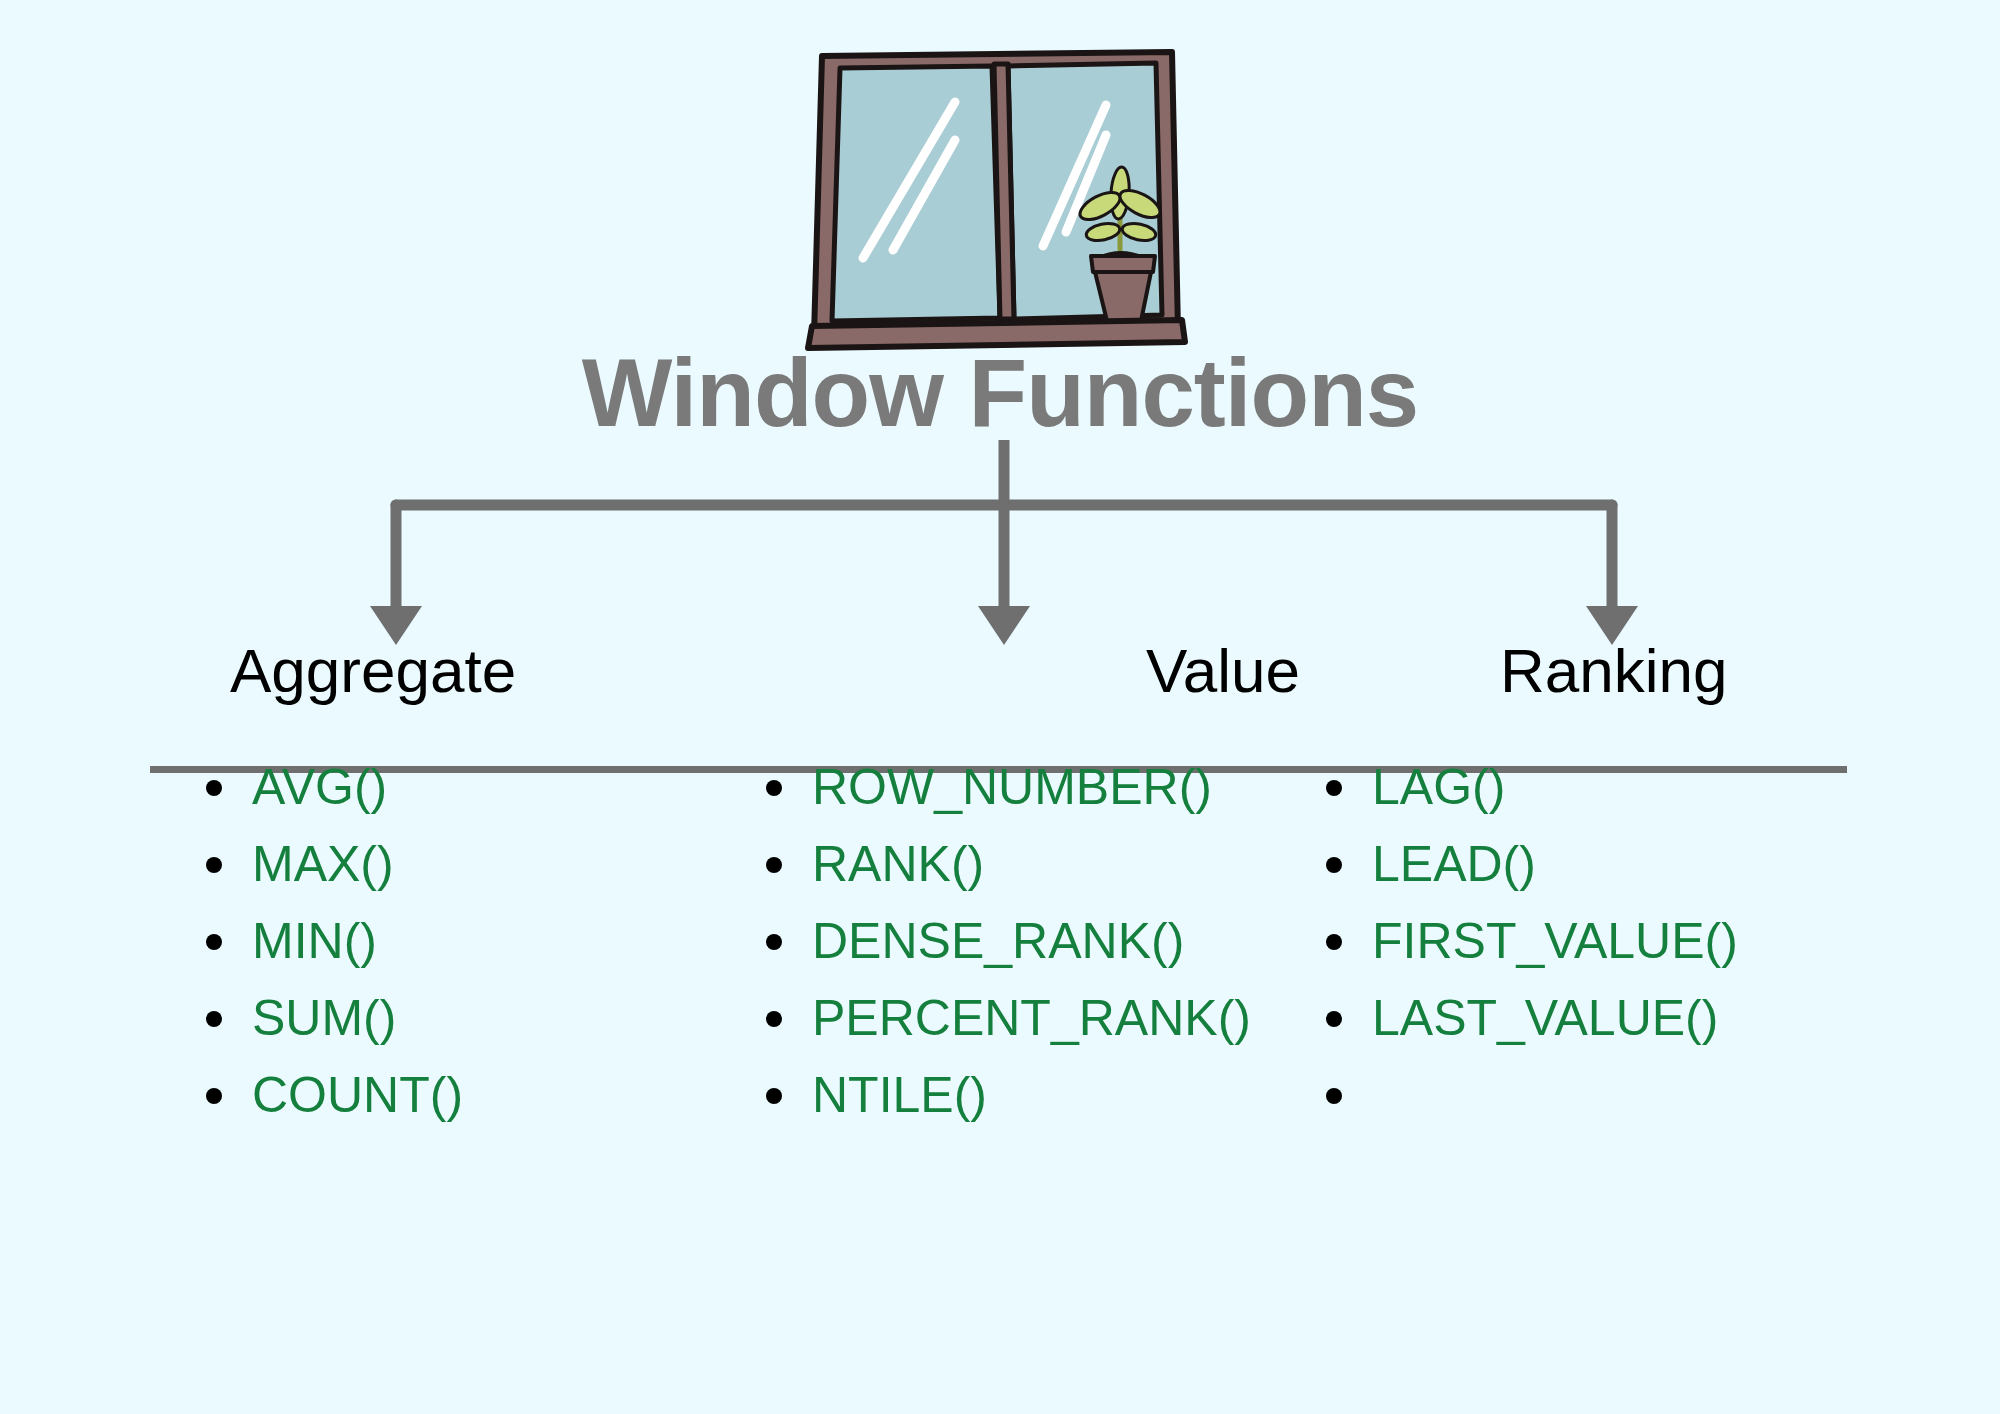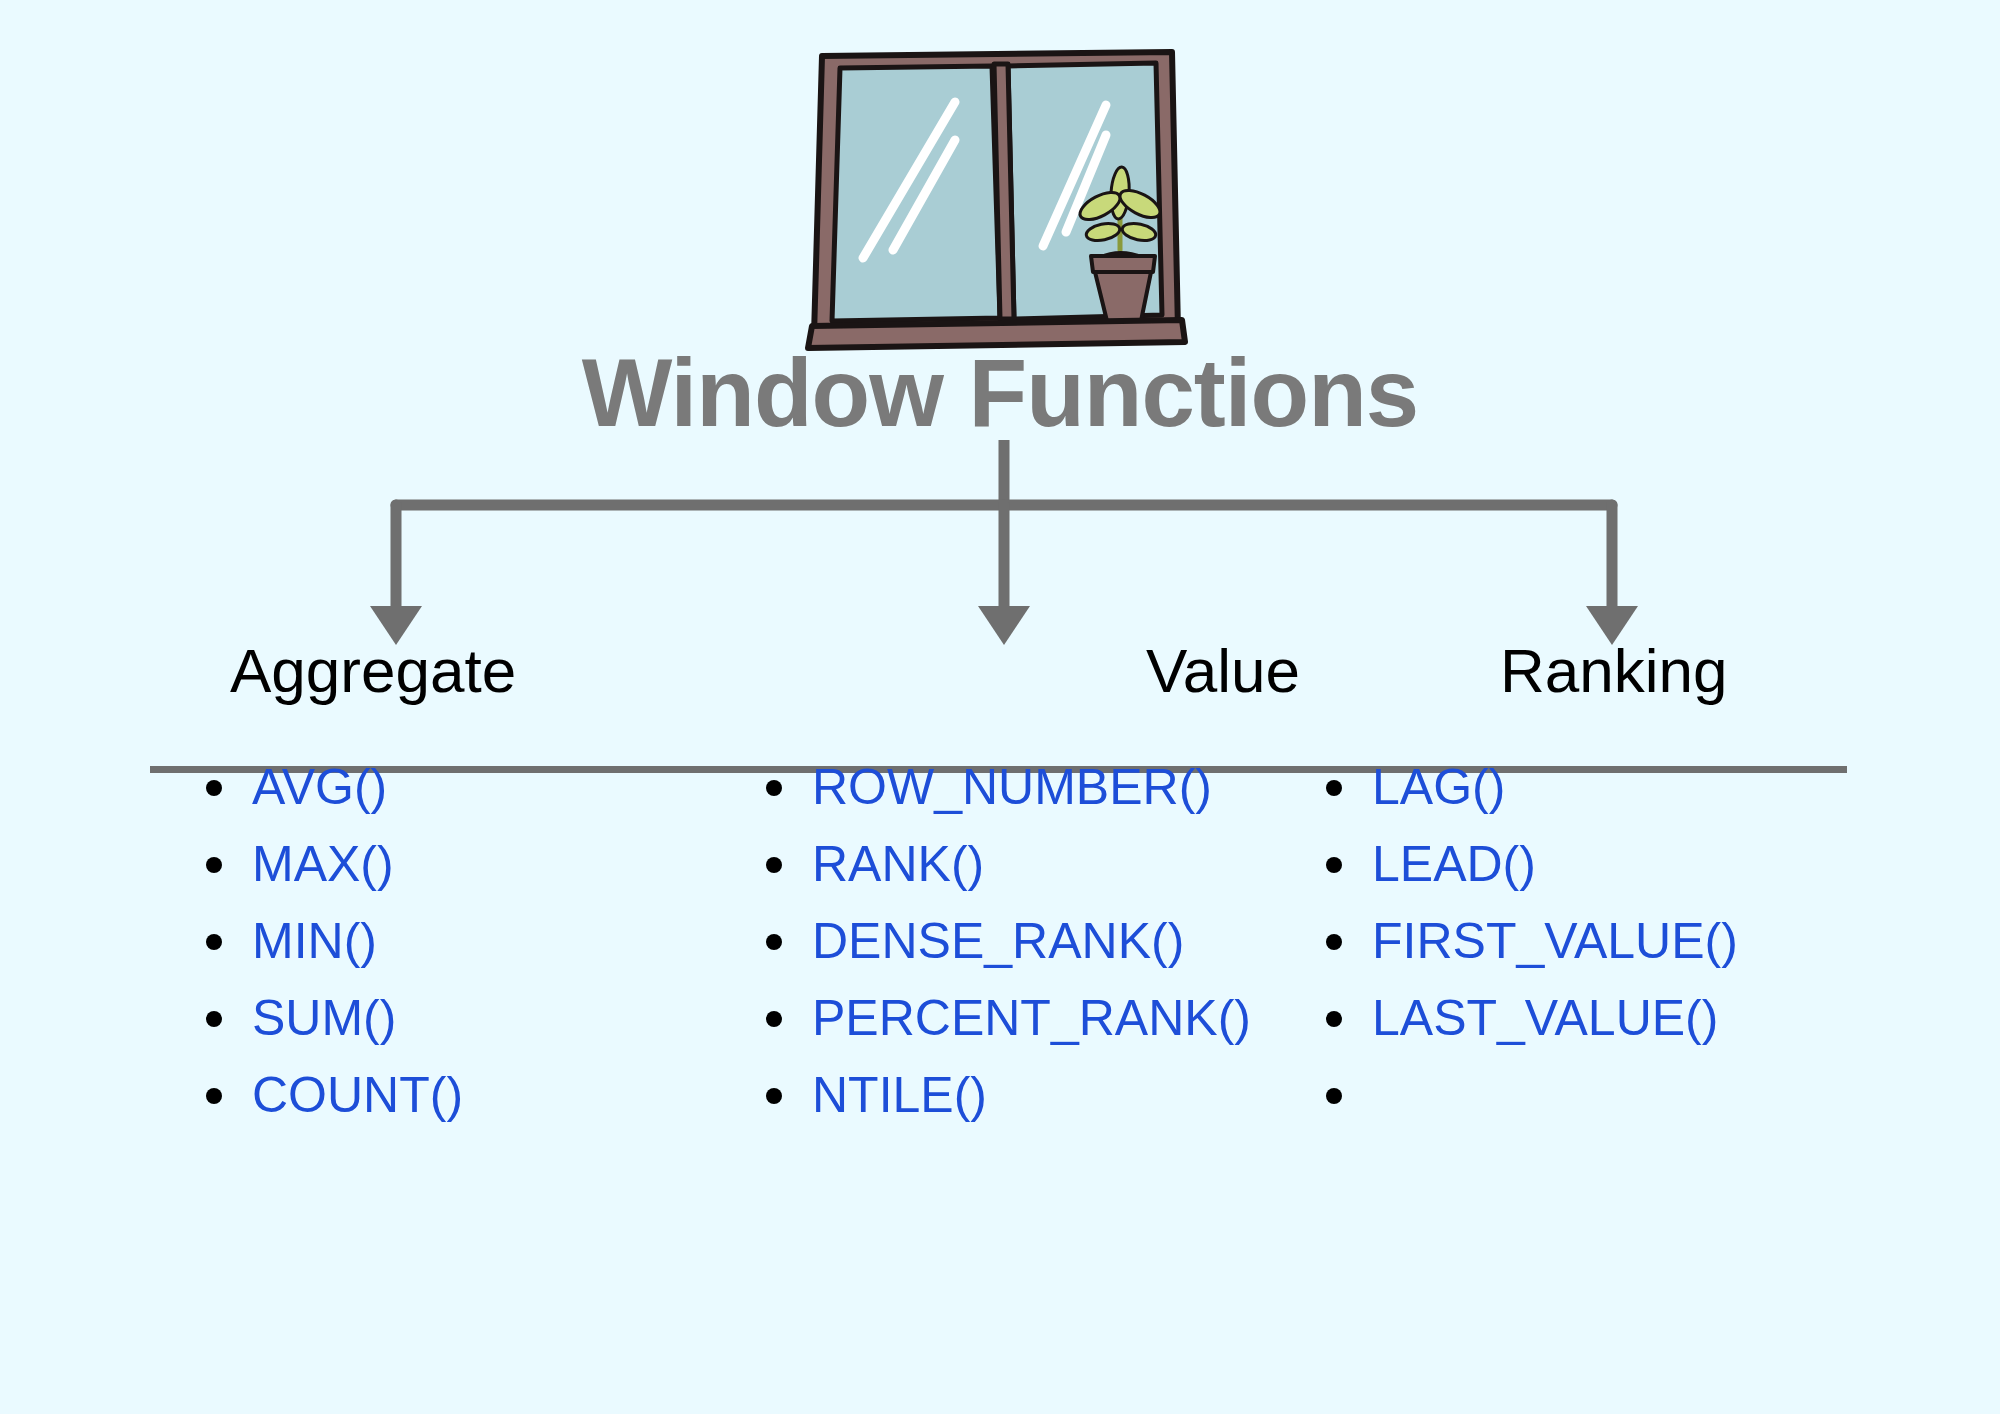--- a/index.html
+++ b/index.html
@@ -110,21 +110,21 @@
     left: 0;
     width: 100%;
   }
   .col-0 .col-list { padding-left: 40px; }
   .col-1 .col-list { padding-left: 20px; }
   .col-2 .col-list { padding-left: 10px; }
 
   .col-list li {
     position: relative;
     font-size: 50px;
-    color: #1d4ed8;
+    color: #15803d;
     line-height: 1.0;
     height: 77px;
     padding-left: 62px;
     white-space: nowrap;
   }
   .bullet {
     position: absolute;
     left: 16px;
     top: 18px;
     width: 16px;

